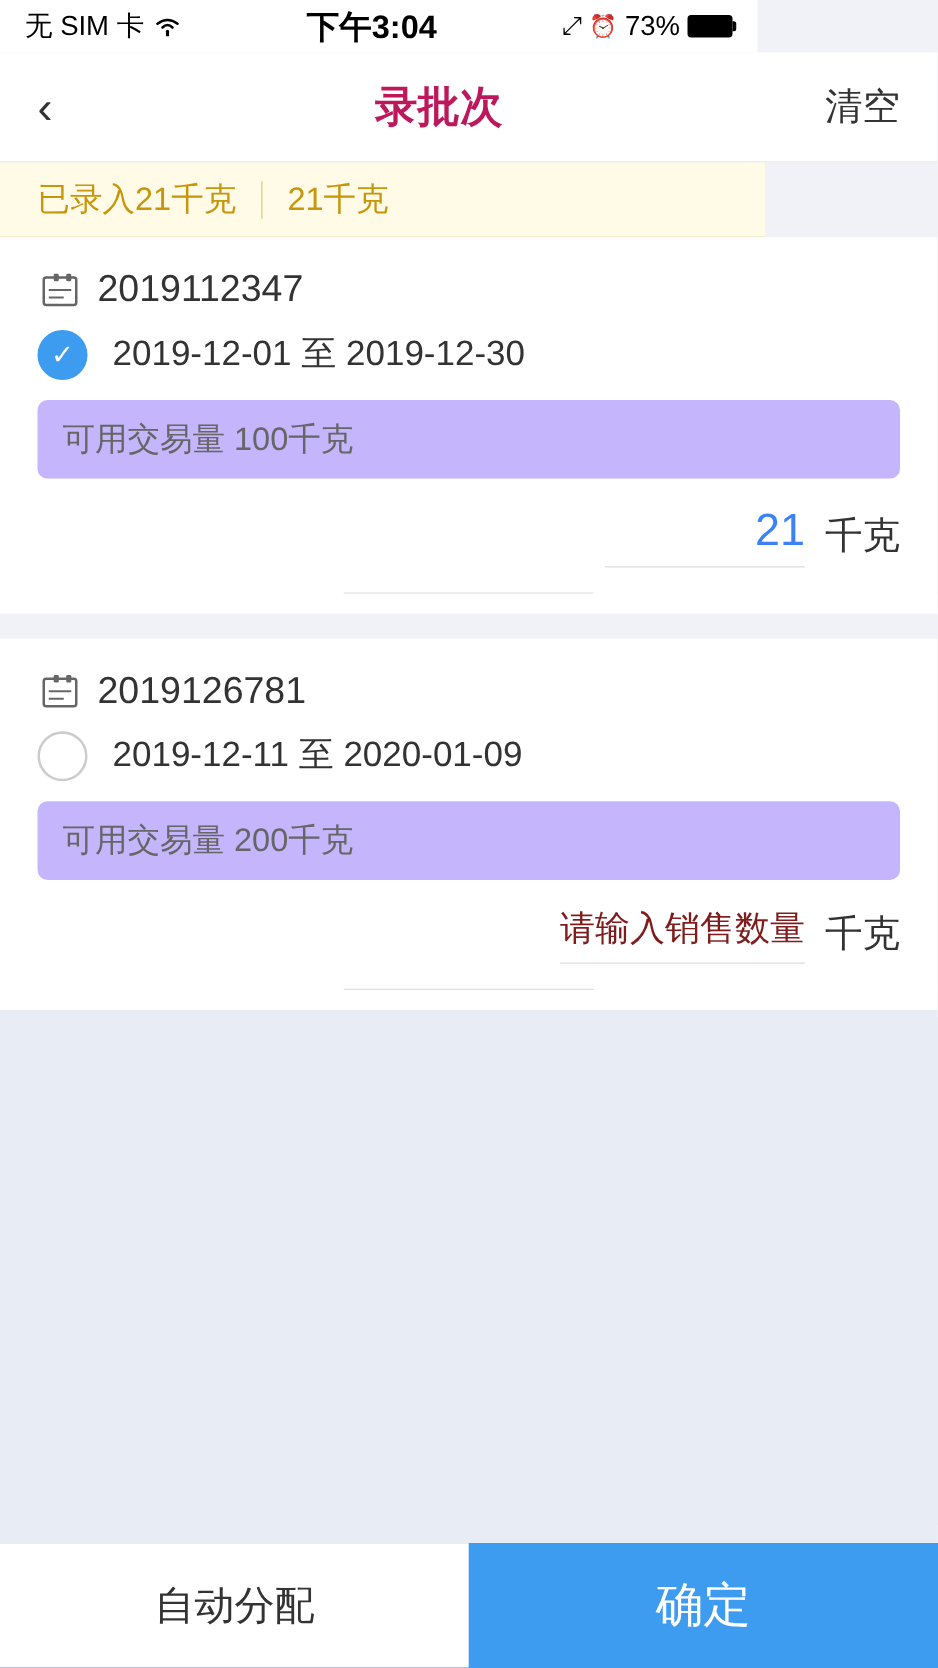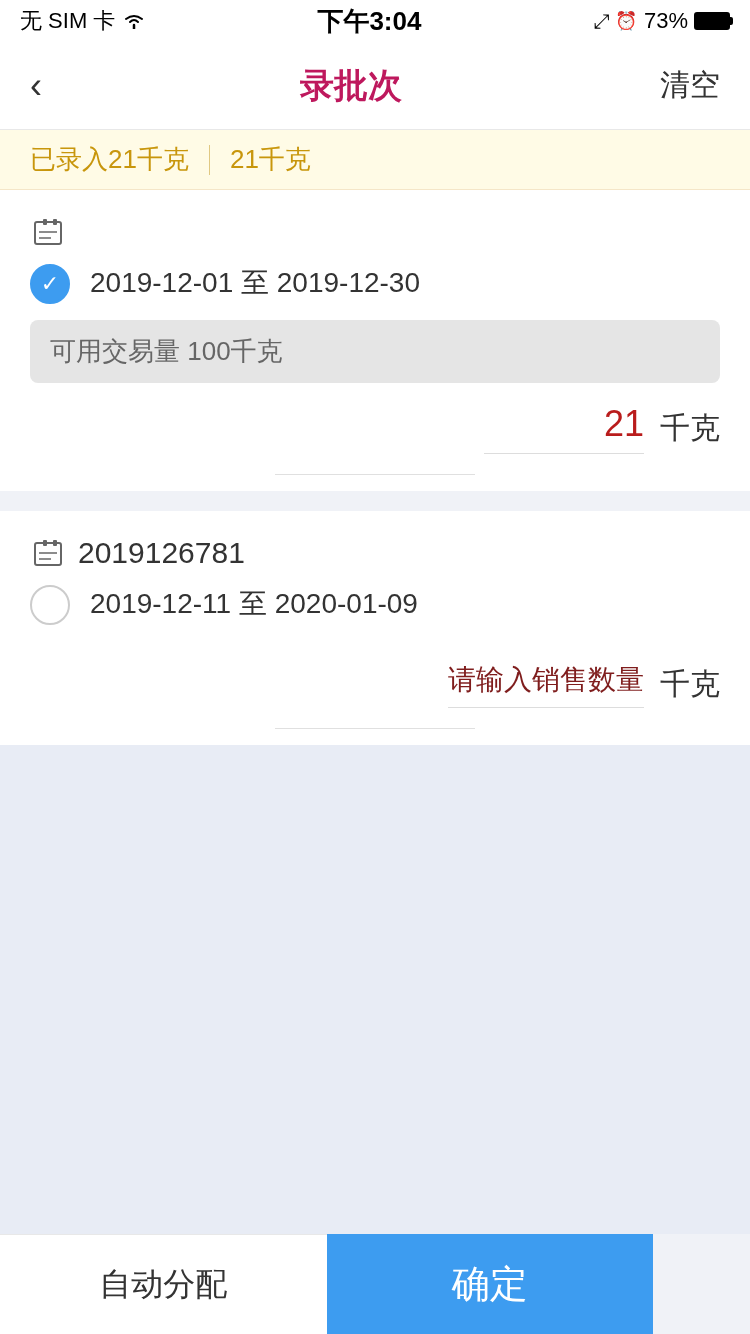--- a/index.html
+++ b/index.html
@@ -7,21 +7,21 @@
     body {
       width: 750px;
       min-height: 1334px;
       font-family: -apple-system, "PingFang SC", "Microsoft YaHei", sans-serif;
       background: #f0f2f7;
       position: relative;
     }
 
     
     .status-bar {
-      width: 750px;
+      width: 606px;
       height: 42px;
       background: #fff;
       display: flex;
       align-items: center;
       justify-content: space-between;
       padding: 0 20px;
       font-size: 24px;
       color: #000;
     }
     .status-bar-left {
@@ -83,21 +83,21 @@
       color: #be185d;
     }
     .nav-clear {
       font-size: 30px;
       color: #333;
       cursor: pointer;
     }
 
     
     .info-banner {
-      width: 750px;
+      width: 612px;
       height: 60px;
       background: #fffbe6;
       display: flex;
       align-items: center;
       padding: 0 30px;
       gap: 20px;
       border-bottom: 1px solid #f5e6c8;
     }
     .info-banner-label {
       font-size: 26px;
@@ -167,21 +167,21 @@
     .radio-btn.selected::after {
       content: '✓';
       color: #fff;
       font-size: 22px;
     }
     .batch-date {
       font-size: 28px;
       color: #333;
     }
     .available-row {
-      background: #e5e5e5;
+      background: #c4b5fd;
       border-radius: 8px;
       padding: 14px 20px;
       margin-bottom: 0;
     }
     .available-text {
       font-size: 26px;
       color: #666;
     }
 
     
@@ -197,21 +197,21 @@
       display: flex;
       align-items: center;
       gap: 16px;
       border-bottom: 1px solid #ddd;
       padding-bottom: 8px;
       min-width: 160px;
       justify-content: flex-end;
     }
     .quantity-value {
       font-size: 36px;
-      color: #b91c1c;
+      color: #3b82f6;
       font-weight: 500;
     }
     .quantity-unit {
       font-size: 30px;
       color: #333;
     }
 
     .section-divider {
       width: 750px;
       height: 20px;
@@ -226,21 +226,21 @@
 
     
     .bottom-empty {
       background: #e8ecf5;
       flex: 1;
       min-height: 460px;
     }
 
     
     .bottom-bar {
-      width: 653px;
+      width: 750px;
       height: 100px;
       display: flex;
       position: fixed;
       bottom: 0;
       left: 0;
     }
     .bottom-auto-btn {
       flex: 1;
       background: #fff;
       display: flex;
@@ -315,20 +315,21 @@
       <div class="batch-item-header">
         <div class="batch-icon">
           <svg width="30" height="28" viewBox="0 0 30 28" fill="none">
             <rect x="2" y="4" width="26" height="22" rx="2" stroke="#666" stroke-width="2" fill="none"></rect>
             <rect x="10" y="1" width="4" height="6" rx="1" fill="#666"></rect>
             <rect x="20" y="1" width="4" height="6" rx="1" fill="#666"></rect>
             <line x1="6" y1="14" x2="24" y2="14" stroke="#666" stroke-width="1.5"></line>
             <line x1="6" y1="20" x2="18" y2="20" stroke="#666" stroke-width="1.5"></line>
           </svg>
         </div>
+        <span class="batch-id">2019112347</span>
       </div>
       <div class="batch-date-row">
         <div class="radio-btn selected"></div>
         <span class="batch-date">2019-12-01 至 2019-12-30</span>
       </div>
       <div class="available-row">
         <span class="available-text">可用交易量 100千克</span>
       </div>
     </div>
     <div class="quantity-row">
@@ -354,20 +355,23 @@
             <line x1="6" y1="14" x2="24" y2="14" stroke="#666" stroke-width="1.5"></line>
             <line x1="6" y1="20" x2="18" y2="20" stroke="#666" stroke-width="1.5"></line>
           </svg>
         </div>
         <span class="batch-id">2019126781</span>
       </div>
       <div class="batch-date-row">
         <div class="radio-btn"></div>
         <span class="batch-date">2019-12-11 至 2020-01-09</span>
       </div>
+      <div class="available-row">
+        <span class="available-text">可用交易量 200千克</span>
+      </div>
     </div>
     <div class="quantity-row">
       <div class="quantity-input-wrapper">
         <span class="quantity-input-placeholder">请输入销售数量</span>
       </div>
       <span class="quantity-unit">千克</span>
     </div>
     <div class="divider-line"></div>
     <div style="height: 16px; background:#fff;"></div>
   </div>

